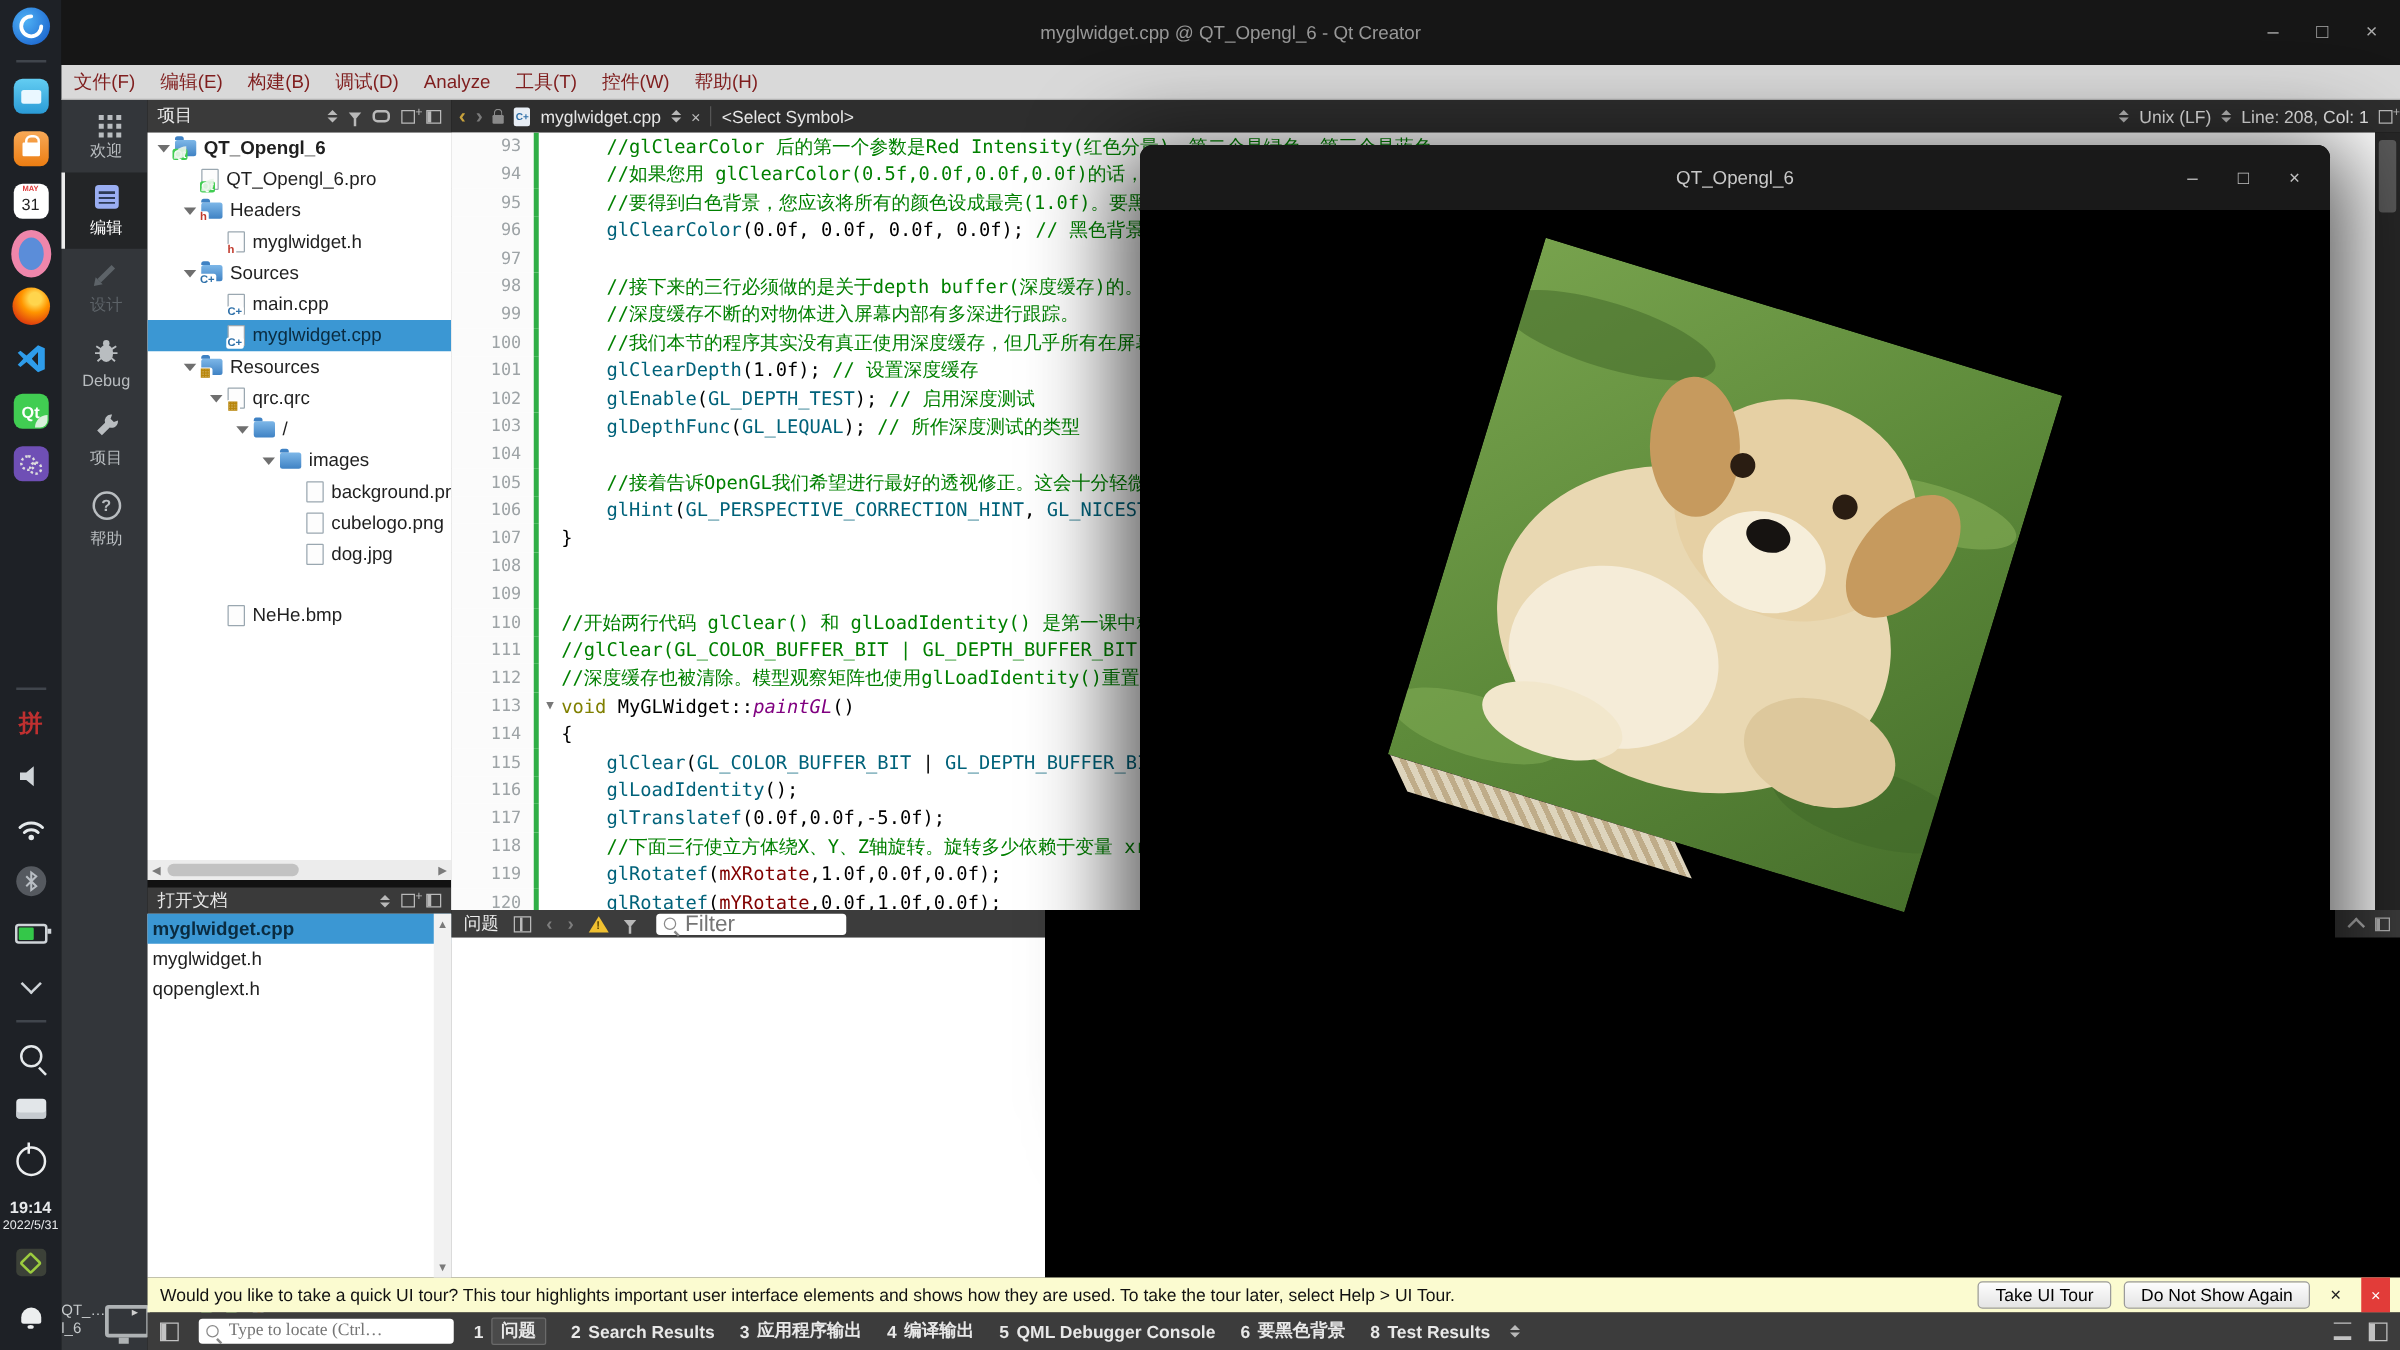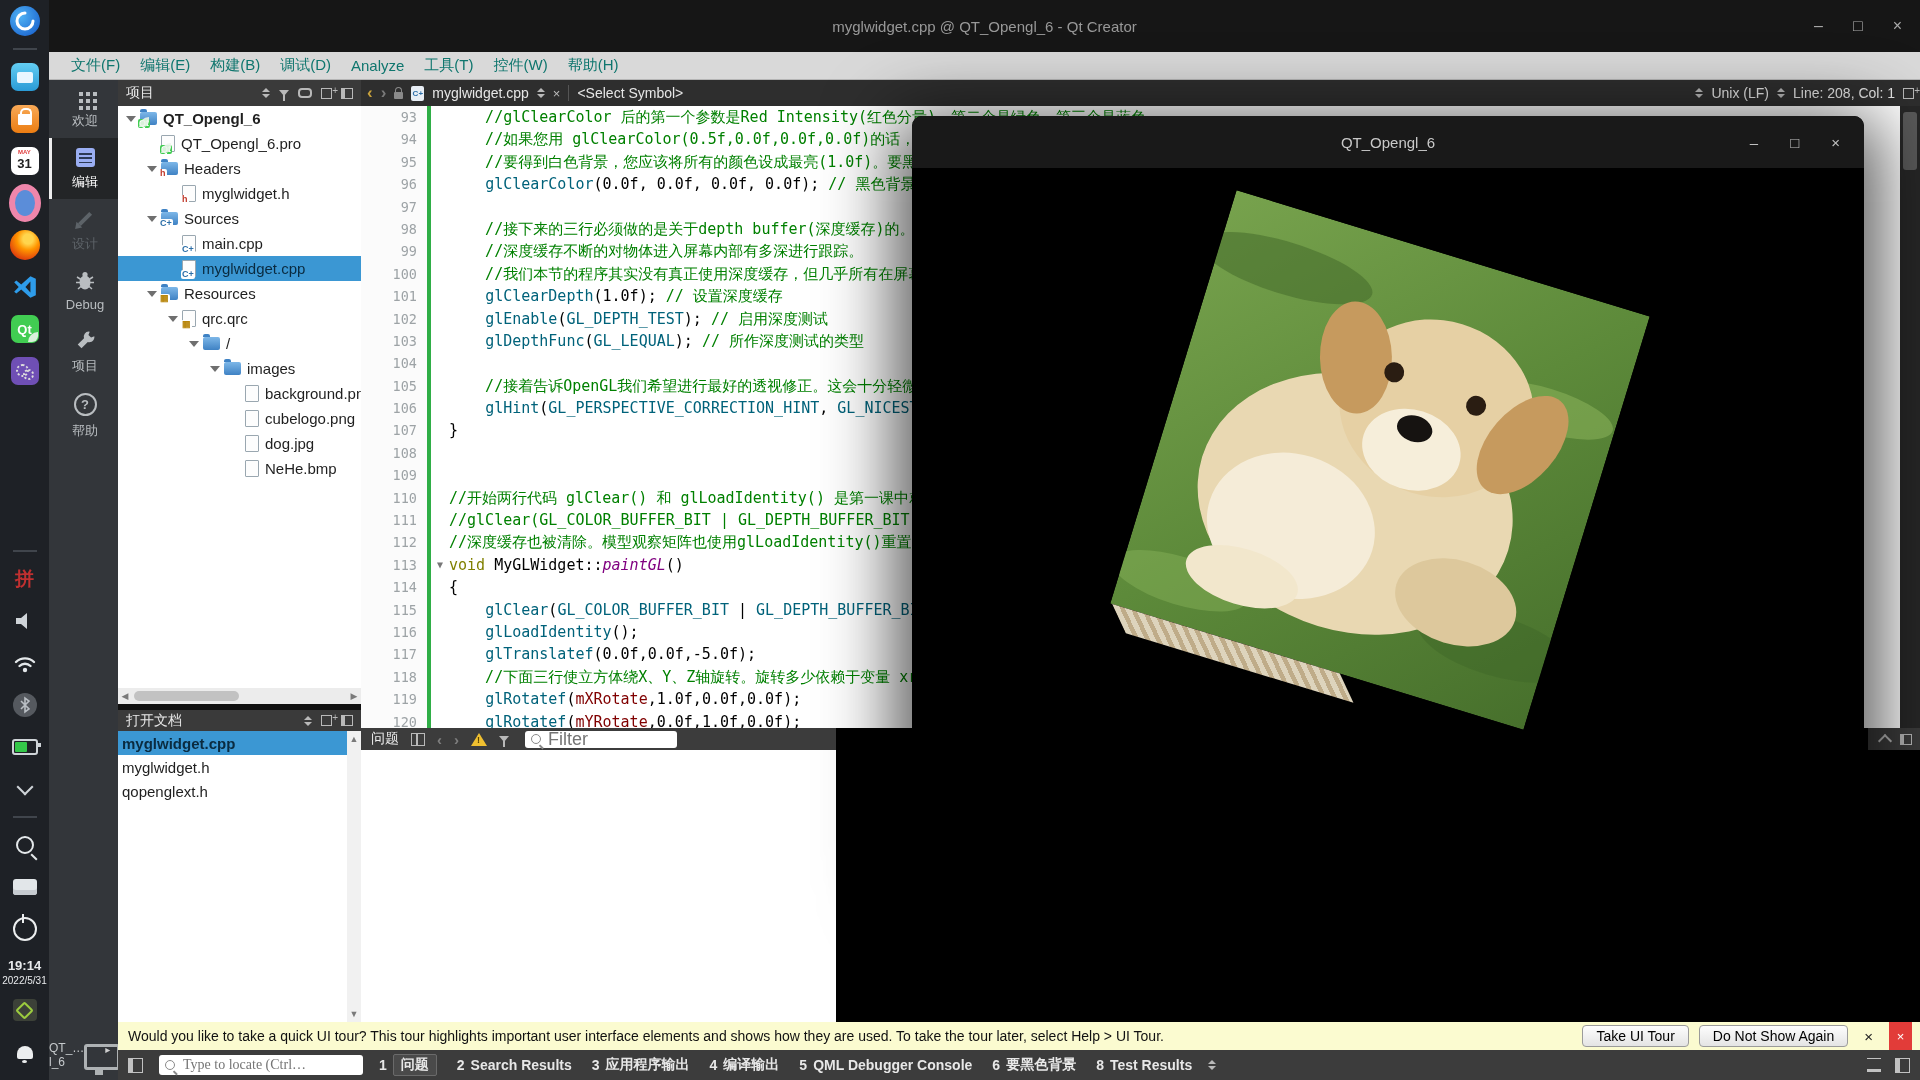--- a/index.html
+++ b/index.html
@@ -13,21 +13,21 @@
   .dock-div{width:24px;height:2px;background:#40454c;margin:6px 0;flex:none}
   .sq{border-radius:7px;width:28px;height:28px;display:flex;align-items:center;justify-content:center;position:relative}
   .launcher{width:30px;height:30px;border-radius:50%;background:radial-gradient(circle at 35% 35%,#4fb2f5,#1257c8)}
   .fm{background:linear-gradient(#63cdf2,#2a9bd6)}
   .fm i{width:16px;height:11px;background:#eaf7ff;border-radius:2px;display:block}
   .store{background:linear-gradient(#f8a957,#ec7d12)}
   .store i{width:14px;height:11px;background:#fff;border-radius:1px;display:block;position:relative}
   .store i:before{content:"";position:absolute;left:2px;top:-6px;width:8px;height:6px;border:2px solid #fff;border-bottom:none;border-radius:5px 5px 0 0}
   .cal{background:#fff}
   .cal .cm{position:absolute;top:2px;left:0;right:0;font-size:6px;color:#e03c3c;text-align:center;font-weight:bold}
-  .cal .cd{font-size:13px;font-weight:bold;color:#222;margin-top:5px}
+  .cal .cd{font-size:13px;font-weight:normal;color:#222;margin-top:5px}
   .cc{width:26px;height:26px;border-radius:50%;border:6px solid #ef86ab;background:#5b8dd9}
   .ffx{width:30px;height:30px;border-radius:50%;background:radial-gradient(circle at 60% 30%,#ffd54d 0 18%,#ff9500 40%,#e0420d 75%,#b21f0a)}
   .qt{background:#41cd52;color:#fff;font-weight:bold;font-size:13px}
   .qt u{text-decoration:none}
   .qt:after{content:"";position:absolute;right:1px;bottom:1px;width:10px;height:10px;background:#eaf5ea;border-radius:10px 0 6px 0;opacity:.9}
   .pkg{background:#6f4fb5}
   .pkg i,.pkg b{width:9px;height:9px;border:2px dotted #ddd;border-radius:50%;display:block;position:absolute}
   .pkg i{left:5px;top:7px}.pkg b{right:5px;bottom:5px;width:7px;height:7px}
   .pinyin{color:#c03030;font-size:19px;font-weight:bold}
   .tray svg{display:block}
@@ -45,21 +45,21 @@
   .clock .d{font-size:10px;white-space:nowrap}
   .trash{width:24px;height:22px;background:#3c4138;border-radius:4px;display:flex;align-items:center;justify-content:center}
   .trash i{width:9px;height:9px;border:2px solid #9ccc3f;border-radius:2px;transform:rotate(45deg);display:block}
   .bell{width:16px;height:13px;background:#eceeef;border-radius:8px 8px 2px 2px;position:relative}
   .bell:after{content:"";position:absolute;left:5px;bottom:-4px;width:5px;height:3px;background:#eceeef;border-radius:50%}
   
   #titlebar{left:49px;top:0;width:1871px;height:52px;background:#161616;color:#989898;
             display:flex;align-items:center;justify-content:center;font-size:15px}
   .winbtns{position:absolute;right:18px;top:0;height:52px;display:flex;align-items:center;gap:30px;color:#ababab;font-size:16px}
   #menubar{left:49px;top:52px;width:1871px;height:28px;background:#d9d9d9;border-bottom:1px solid #b5b5b5;
-           display:flex;align-items:center;color:#0f766e;font-size:15px;padding-left:12px;box-sizing:border-box}
+           display:flex;align-items:center;color:#7f1d1d;font-size:15px;box-sizing:border-box}
   #menubar span{padding:0 10px;cursor:default}
   
   #modebar{left:49px;top:80px;width:69px;height:1000px;background:#33363a;display:flex;flex-direction:column;align-items:center}
   .mode{width:69px;padding:10px 0 8px;display:flex;flex-direction:column;align-items:center;gap:6px;
         color:#b9bdc0;font-size:13px;border-left:3px solid transparent;box-sizing:border-box}
   .mode.active{background:#232527;border-left-color:#ececec;color:#fff}
   .mode.disabled{color:#5d6368}
   .mi-grid{width:4px;height:4px;background:currentColor;margin:2px 8px 10px 0;
            box-shadow:7px 0 currentColor,14px 0 currentColor,0 7px currentColor,7px 7px currentColor,14px 7px currentColor,0 14px currentColor,7px 14px currentColor,14px 14px currentColor}
   .mi-doc{width:19px;height:19px;border-radius:3px;background:#9aaef2;position:relative}
@@ -451,21 +451,21 @@
     <div class="trow" style="padding-left: 113px;">
       <span class="tarrow"></span>
       <span class="fi file"></span>
       <span>cubelogo.png</span>
     </div>
     <div class="trow" style="padding-left: 113px;">
       <span class="tarrow"></span>
       <span class="fi file"></span>
       <span>dog.jpg</span>
     </div>
-    <div class="trow" style="padding-left: 113px;">
+    <div class="trow" style="padding-left: 50px; margin-top: 24px;">
       <span class="tarrow"></span>
       <span class="fi file"></span>
       <span>NeHe.bmp</span>
     </div>
   </div>
 <div id="tree-hscroll" class="abs">
   <span class="sb-btn">◀</span>
   <span class="sb-thumb" style="width:105px;margin-left:2px"></span>
   <span class="sb-btn" style="margin-left:auto">▶</span>
 </div>

